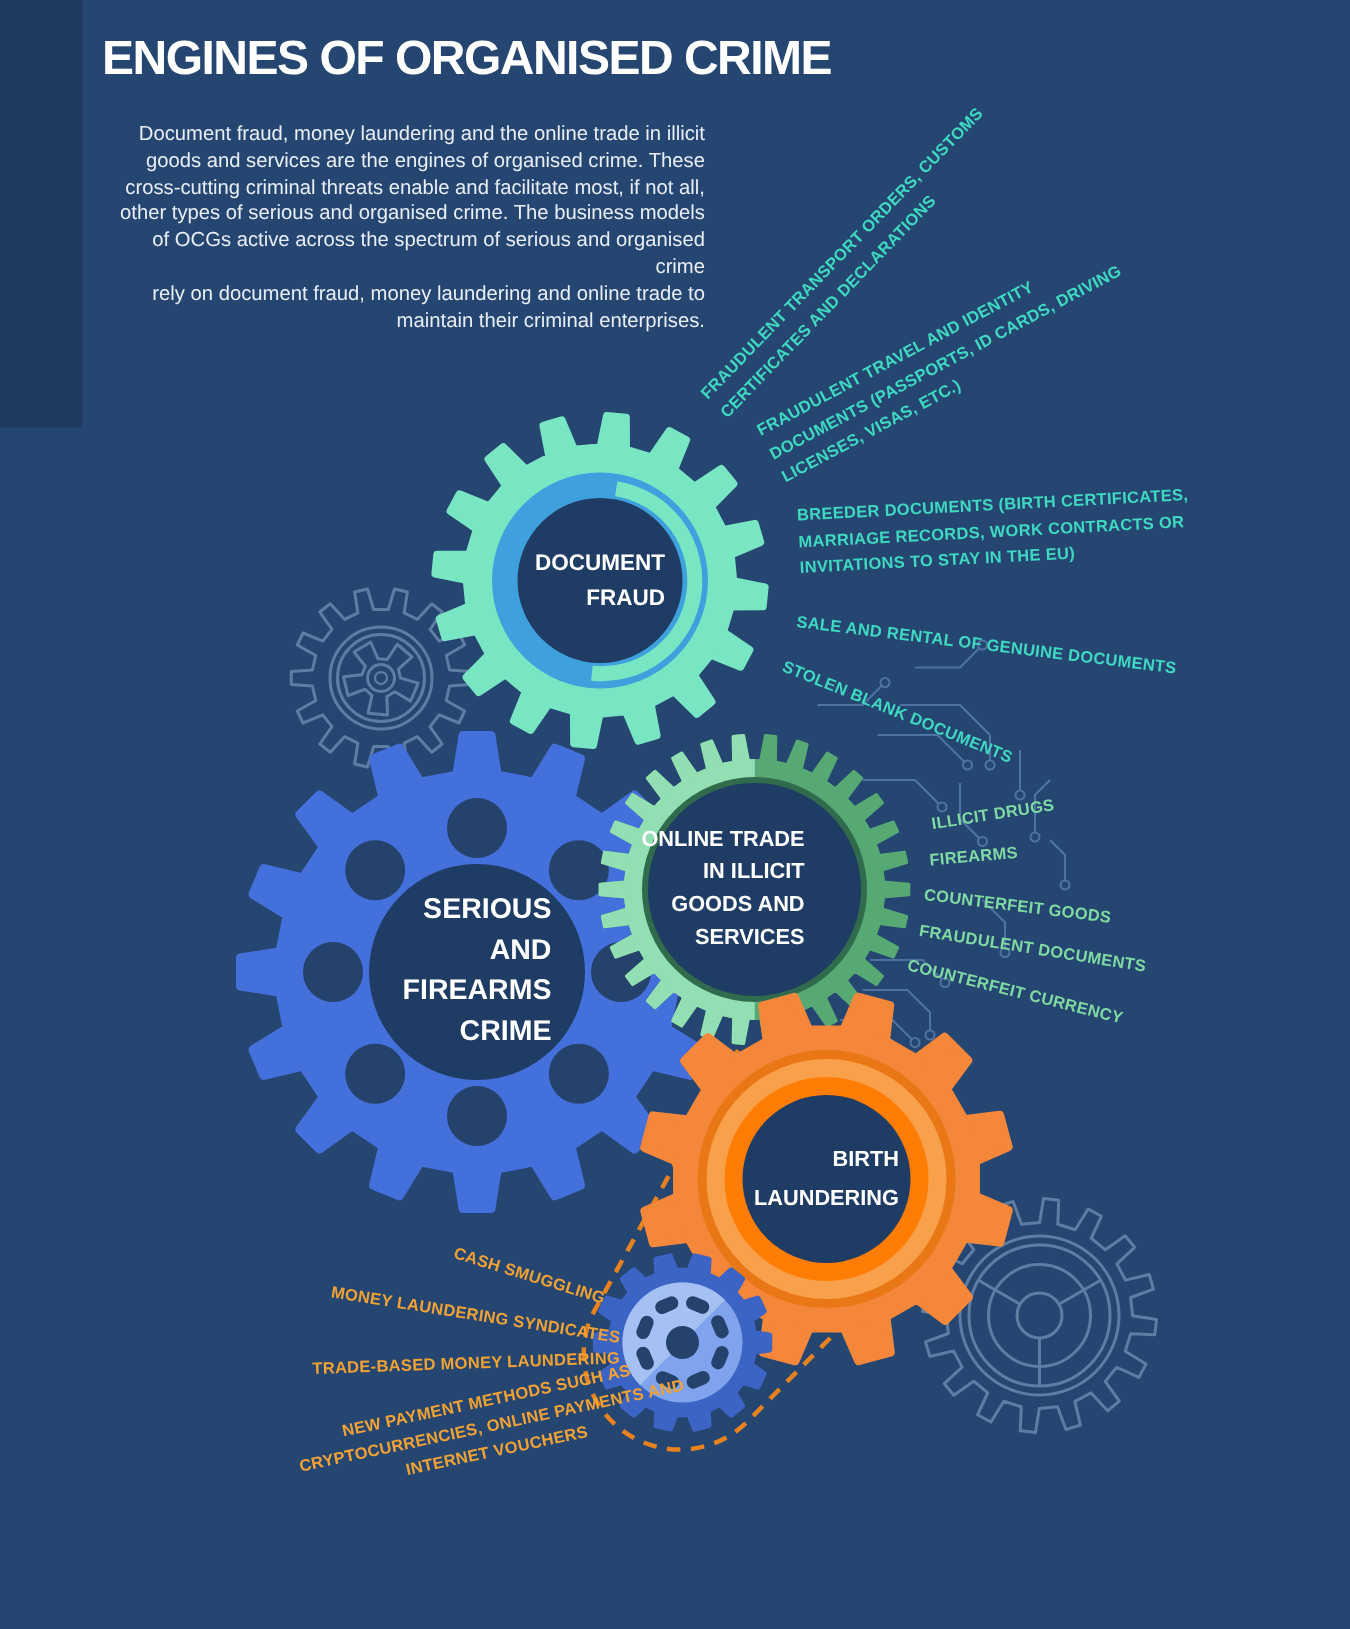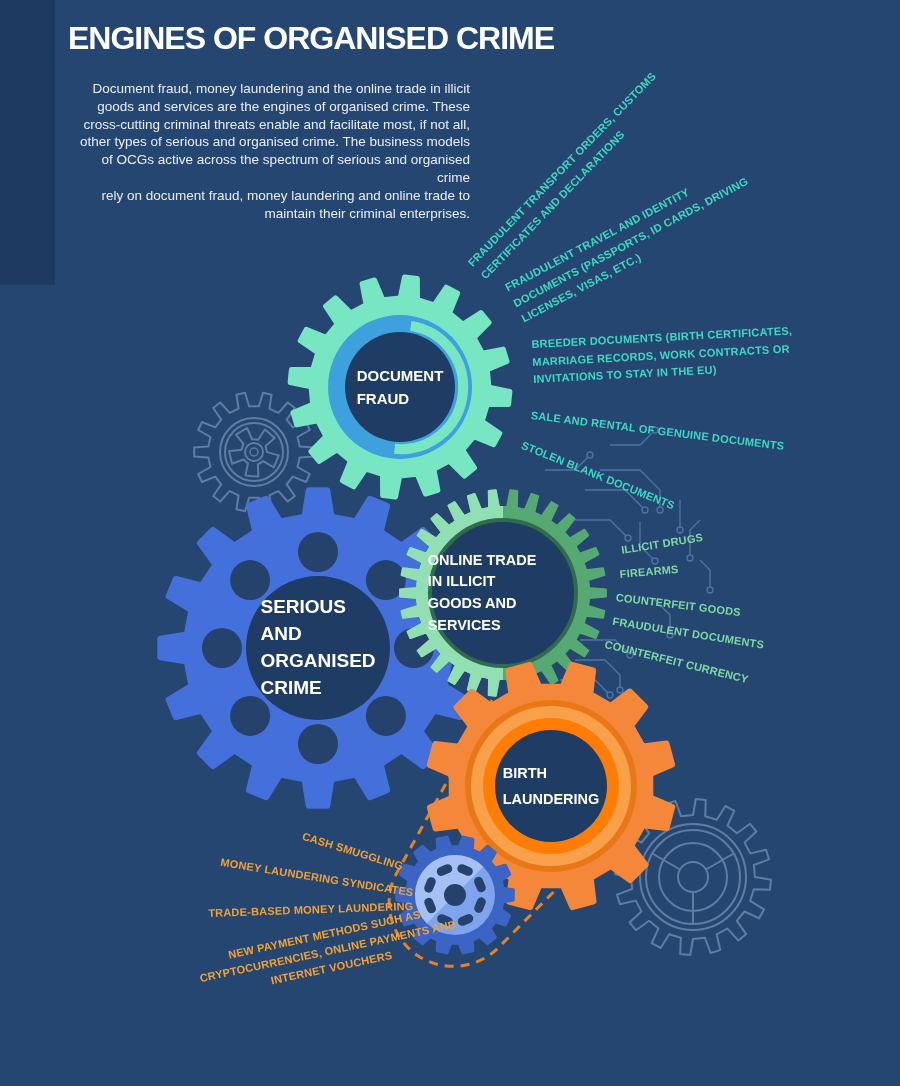--- a/index.html
+++ b/index.html
@@ -9,21 +9,21 @@
   .band{position:absolute;left:0;top:0;width:55px;height:285px;
         background:var(--background_dark_band,#1F3A61);}
   #art{position:absolute;left:0;top:0;}
   .title{position:absolute;left:68px;top:20px;margin:0;
          font-size:32px;font-weight:bold;letter-spacing:-1px;
          color:var(--title_color,#fff);white-space:nowrap;}
   .intro{position:absolute;left:70px;top:80px;width:400px;margin:0;
          font-size:13.5px;line-height:1.32;color:var(--intro_color,#E9EEF6);
          white-space:pre-line;text-align:right;}
   .hub{position:absolute;display:flex;align-items:center;justify-content:center;
-       text-align:left;color:#fff;font-weight:bold;white-space:pre-line;}
+       text-align:right;color:#fff;font-weight:bold;white-space:pre-line;}
   .hub-df{left:345px;top:332px;width:110px;height:110px;font-size:15px;line-height:1.55;}
   .hub-soc{left:246px;top:576px;width:144px;height:144px;font-size:19px;line-height:1.42;}
   .hub-ot{left:412px;top:523px;width:140px;height:140px;font-size:14.5px;line-height:1.5;}
   .hub-ml{left:496px;top:731px;width:110px;height:110px;font-size:14.5px;line-height:1.8;}
   .lbl{position:absolute;font-size:11px;font-weight:bold;letter-spacing:.2px;
        white-space:pre-line;line-height:1.6;transform-origin:0 0;}
   .lbl-teal{color:var(--teal_label,#3FD8C0);}
   .lbl-green{color:var(--green_label,#7FD9A2);}
   .lbl-orange{color:var(--orange_label,#F2A233);}
 </style>
@@ -147,21 +147,21 @@
 cross-cutting criminal threats enable and facilitate most, if not all,
 other types of serious and organised crime. The business models
 of OCGs active across the spectrum of serious and organised crime
 rely on document fraud, money laundering and online trade to
 maintain their criminal enterprises.</p>
 
 <div class="hub hub-df">DOCUMENT
 FRAUD</div>
 <div class="hub hub-soc">SERIOUS
 AND
-ORGANISED
+FIREARMS
 CRIME</div>
 <div class="hub hub-ot">ONLINE TRADE
 IN ILLICIT
 GOODS AND
 SERVICES</div>
 <div class="hub hub-ml">BIRTH
 LAUNDERING</div>
 
 <div class="lbl lbl-teal" style="left:464px;top:259px;transform:rotate(-46deg);">FRAUDULENT TRANSPORT ORDERS, CUSTOMS
 CERTIFICATES AND DECLARATIONS</div>

